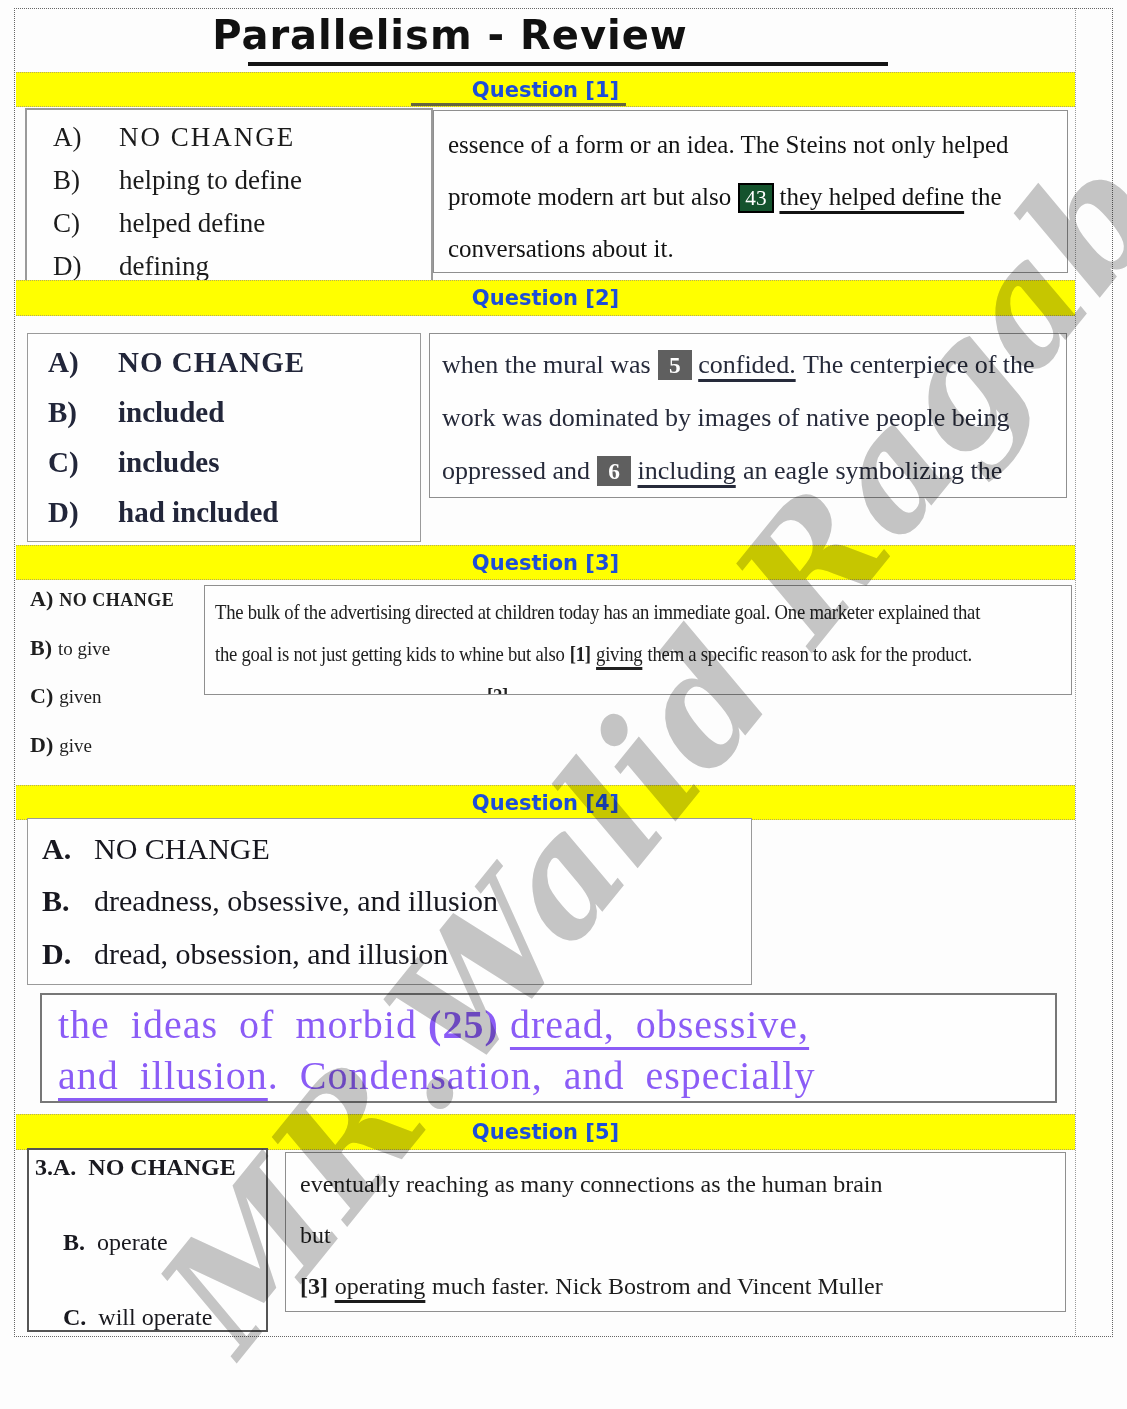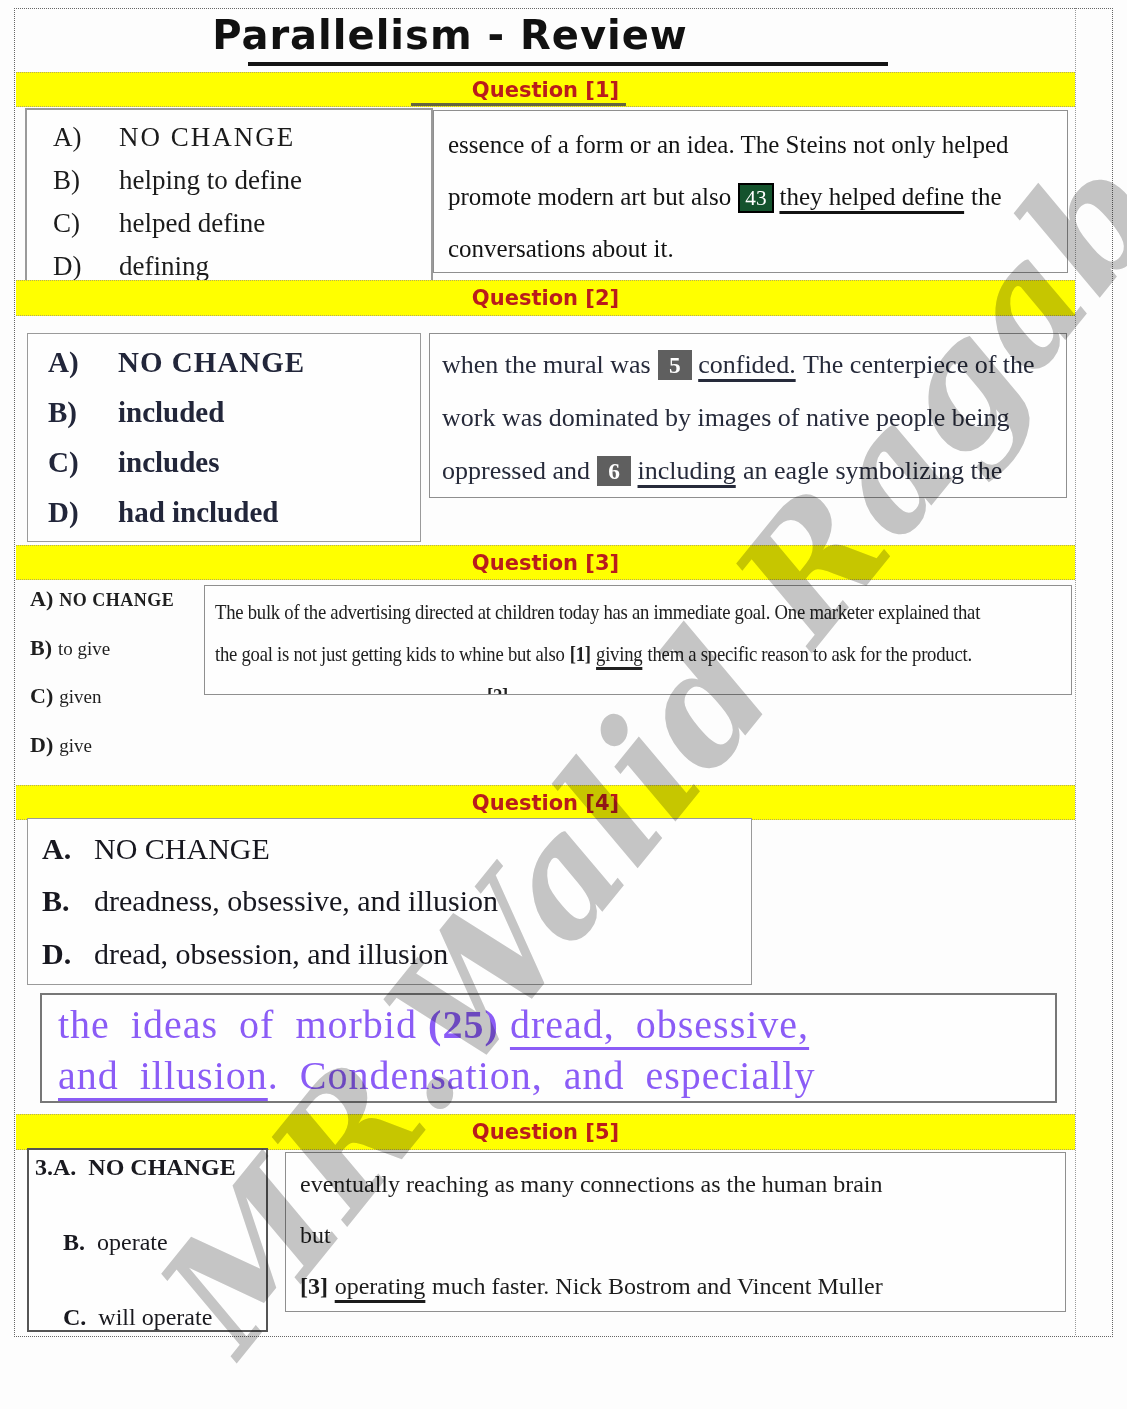--- a/index.html
+++ b/index.html
@@ -12,21 +12,21 @@
   
   .title{position:absolute;left:160px;top:12px;width:580px;text-align:center;
         font-family:"DejaVu Sans",sans-serif;font-weight:bold;font-size:40px;color:#111;
         letter-spacing:1px;}
   .title-underline{position:absolute;left:248px;top:62px;width:640px;height:4px;background:#141414;}
 
   
   .bar{position:absolute;left:16px;width:1059px;height:33px;background:#ffff00;
        border-top:1px dotted #b3a95f;border-bottom:1px dotted #b3a95f;
        display:flex;align-items:center;justify-content:center;
-       font-family:"DejaVu Sans",sans-serif;font-weight:bold;font-size:21px;color:#b91c1c;}
+       font-family:"DejaVu Sans",sans-serif;font-weight:bold;font-size:21px;color:#1d4ed8;}
   .bar-underline{position:absolute;left:395px;bottom:0px;width:215px;height:3px;background:#4a4a4a;opacity:.85;}
 
   
   .abox,.pbox{position:absolute;background:#fefefe;box-sizing:border-box;overflow:hidden;}
   .abox{border:2px solid #9a9a9a;}
   .pbox{border:1px solid #8f8f8f;}
   .pline{white-space:nowrap;}
   .pline > span{margin-right:0.28em;}
   .pline > span.tight{margin-right:0;}
   .ul{text-decoration:underline;text-decoration-thickness:2.5px;text-underline-offset:6px;}

